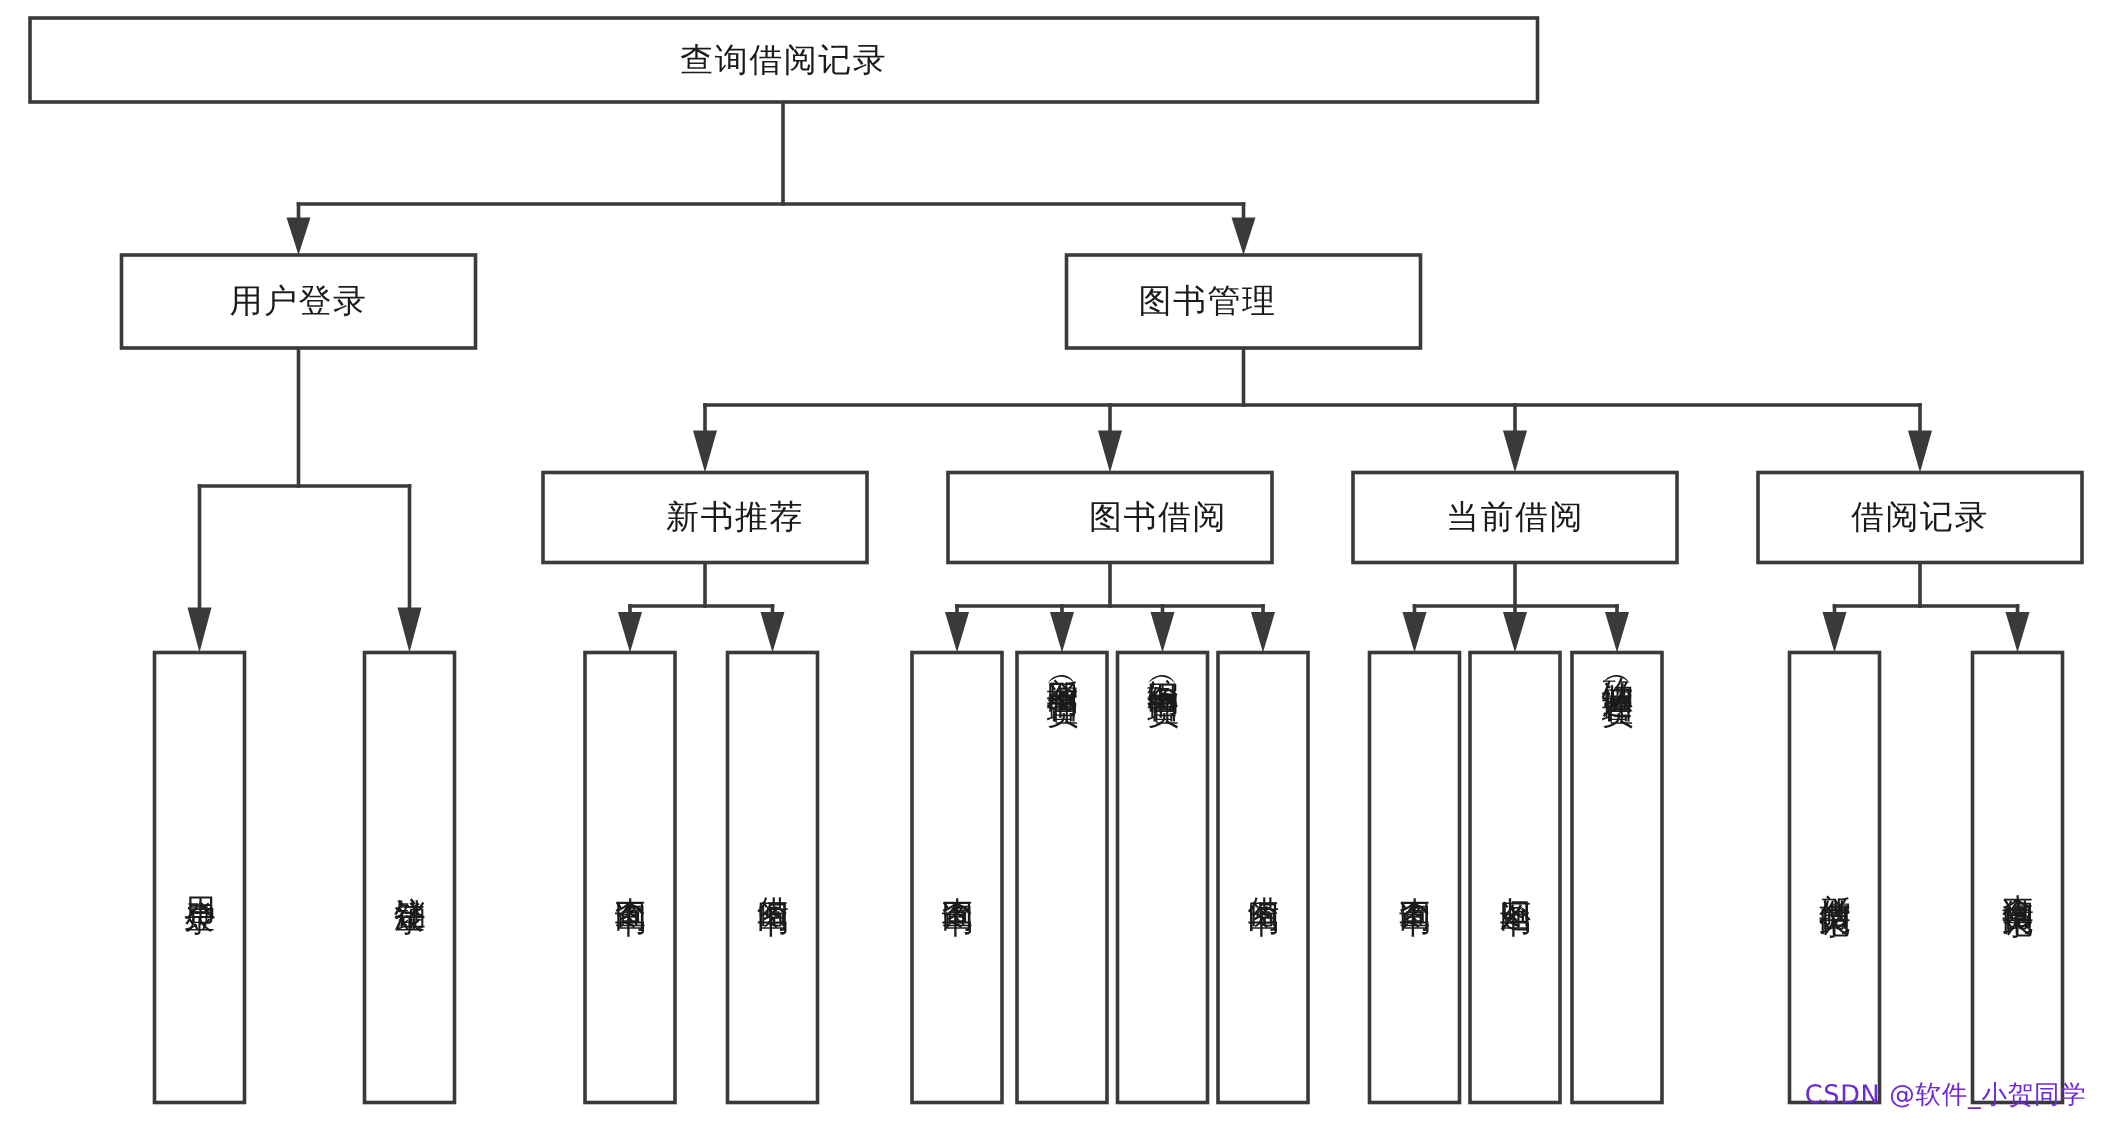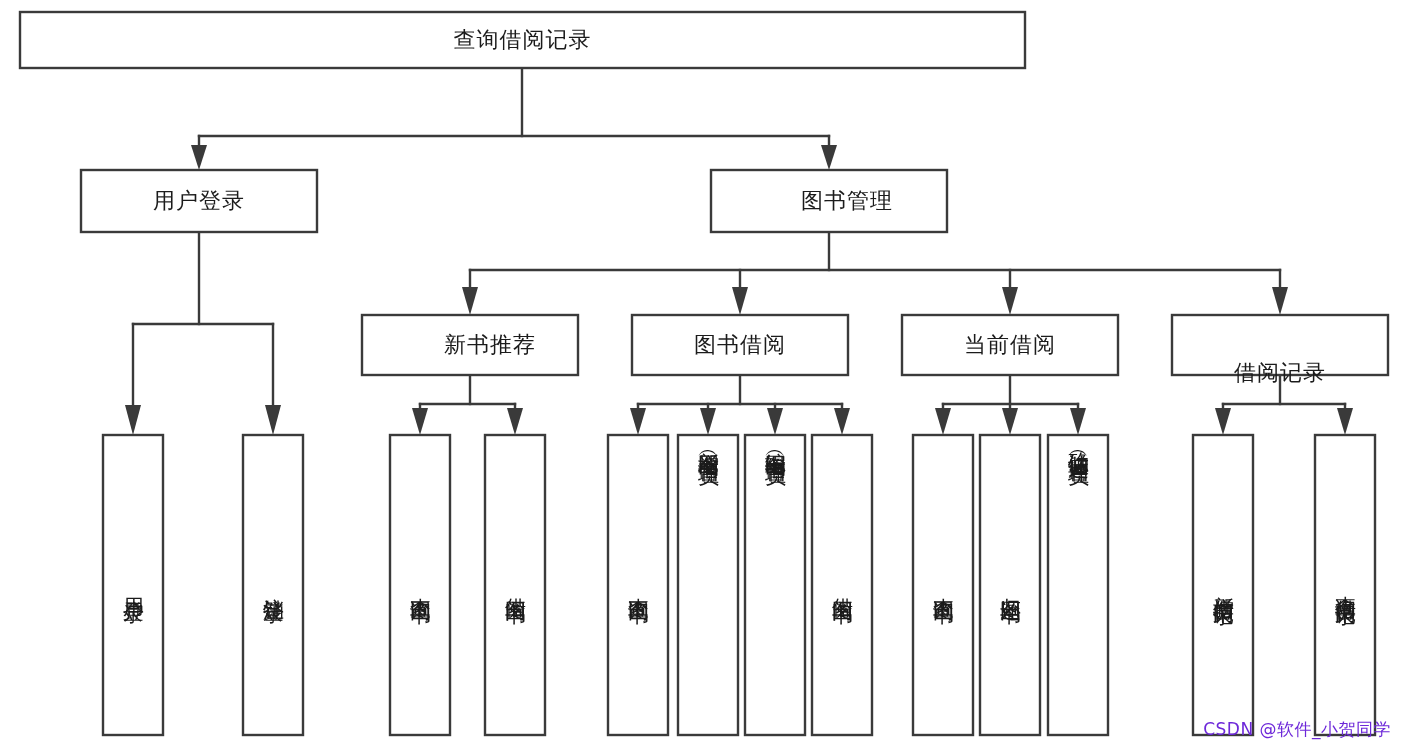--- a/index.html
+++ b/index.html
@@ -197,34 +197,34 @@
     <rect class="node-rect" x="1315" y="435" width="60" height="300"></rect>
   </svg>
 
   <div class="horiz-label-box" style="left:20px; top:12px; width:1005px; height:56px;">
     <span class="horiz-label-text">查询借阅记录</span>
   </div>
 
   <div class="horiz-label-box" style="left:81px; top:170px; width:236px; height:62px;">
     <span class="horiz-label-text">用户登录</span>
   </div>
-  <div class="horiz-label-box" style="left:745px; top:170px; width:204px; height:62px;align-items:center;">
+  <div class="horiz-label-box" style="left:703px; top:170px; width:204px; height:62px;align-items:center;">
     <span class="horiz-label-text">图书管理</span>
   </div>
 
   <div class="horiz-label-box" style="left:362px; top:315px; width:256px; height:60px;">
     <span class="horiz-label-text">新书推荐</span>
   </div>
-  <div class="horiz-label-box" style="left:632px; top:315px; width:216px; height:60px;border-radius:10px;">
+  <div class="horiz-label-box" style="left:664px; top:315px; width:216px; height:60px;border-radius:10px;">
     <span class="horiz-label-text">图书借阅</span>
   </div>
   <div class="horiz-label-box" style="left:902px; top:315px; width:216px; height:60px;text-align:center;">
     <span class="horiz-label-text">当前借阅</span>
   </div>
-  <div class="horiz-label-box" style="left:1172px; top:315px; width:216px; height:60px;margin-top:28px;">
+  <div class="horiz-label-box" style="left:1172px; top:315px; width:216px; height:60px;">
     <span class="horiz-label-text">借阅记录</span>
   </div>
 
   <div class="vert-label-box" style="left:103px; top:435px; width:60px; height:300px;">
     <span class="vert-label-text">用户登录</span>
   </div>
   <div class="vert-label-box" style="left:243px; top:435px; width:60px; height:300px;">
     <span class="vert-label-text">注销登录</span>
   </div>
 

